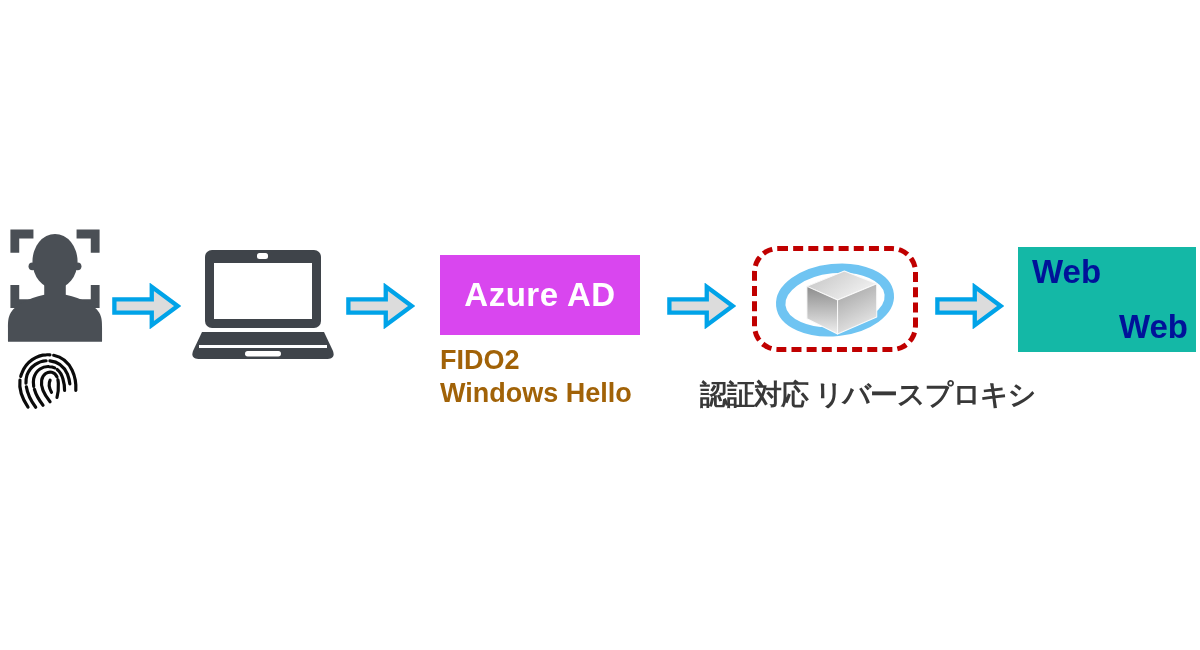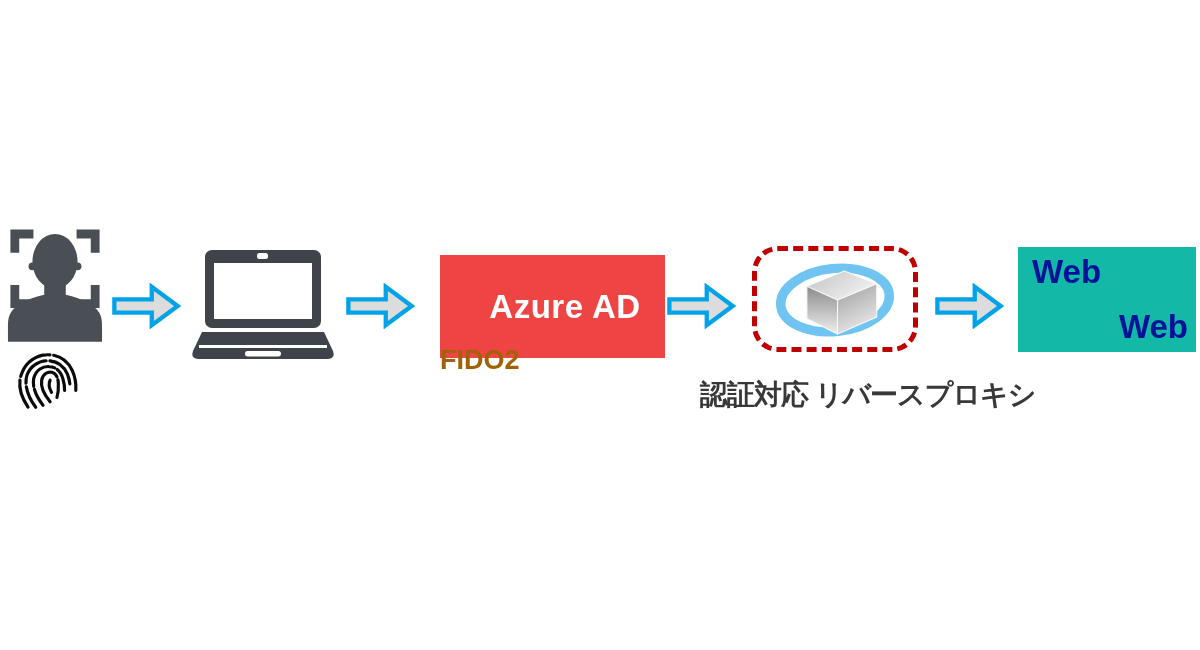--- a/index.html
+++ b/index.html
@@ -23,25 +23,25 @@
   .laptop-icon { left: 188px; top: 248px; width: 150px; height: 116px; }
 
   .arrow { width: 70px; height: 46px; }
   .arrow-1 { left: 111px; top: 283px; }
   .arrow-2 { left: 345px; top: 283px; }
   .arrow-3 { left: 666px; top: 283px; }
   .arrow-4 { left: 934px; top: 283px; }
 
   
   .azure-box {
-    left: 440px; top: 255px; width: 200px; height: 103px;
-    background: #ef4444;
+    left: 440px; top: 255px; width: 200px; height: 80px;
+    background: #d946ef;
     color: #ffffff;
     display: flex; align-items: center; justify-content: center;
-    font-size: 33px; font-weight: bold; letter-spacing: 0.5px; padding-left: 25px;
+    font-size: 33px; font-weight: bold; letter-spacing: 0.5px;
   }
   .azure-caption {
     left: 440px; top: 344px; width: 260px;
     color: #a16207; font-size: 27px; font-weight: bold; line-height: 1.22;
   }
 
   
   .proxy-frame {
     left: 752px; top: 246px; width: 156px; height: 96px;
     border: 5px dashed #C00000;
@@ -123,20 +123,21 @@
     <svg viewBox="0 0 72 48">
       <path d="M3 17 H42 V4 L69 24 L42 44 V31 H3 Z" fill="#DCDCDC" stroke="#00A3E8" stroke-width="4.5" stroke-linejoin="miter"></path>
     </svg>
   </span>
 
   <div class="abs azure-box">
     <span>Azure AD</span>
   </div>
   <div class="abs azure-caption">
     <div>FIDO2</div>
+    <div>Windows Hello</div>
   </div>
 
   <span class="abs arrow arrow-3">
     <svg viewBox="0 0 72 48">
       <path d="M3 17 H42 V4 L69 24 L42 44 V31 H3 Z" fill="#DCDCDC" stroke="#00A3E8" stroke-width="4.5" stroke-linejoin="miter"></path>
     </svg>
   </span>
 
   <div class="abs proxy-frame"></div>
   <span class="abs proxy-svg">

